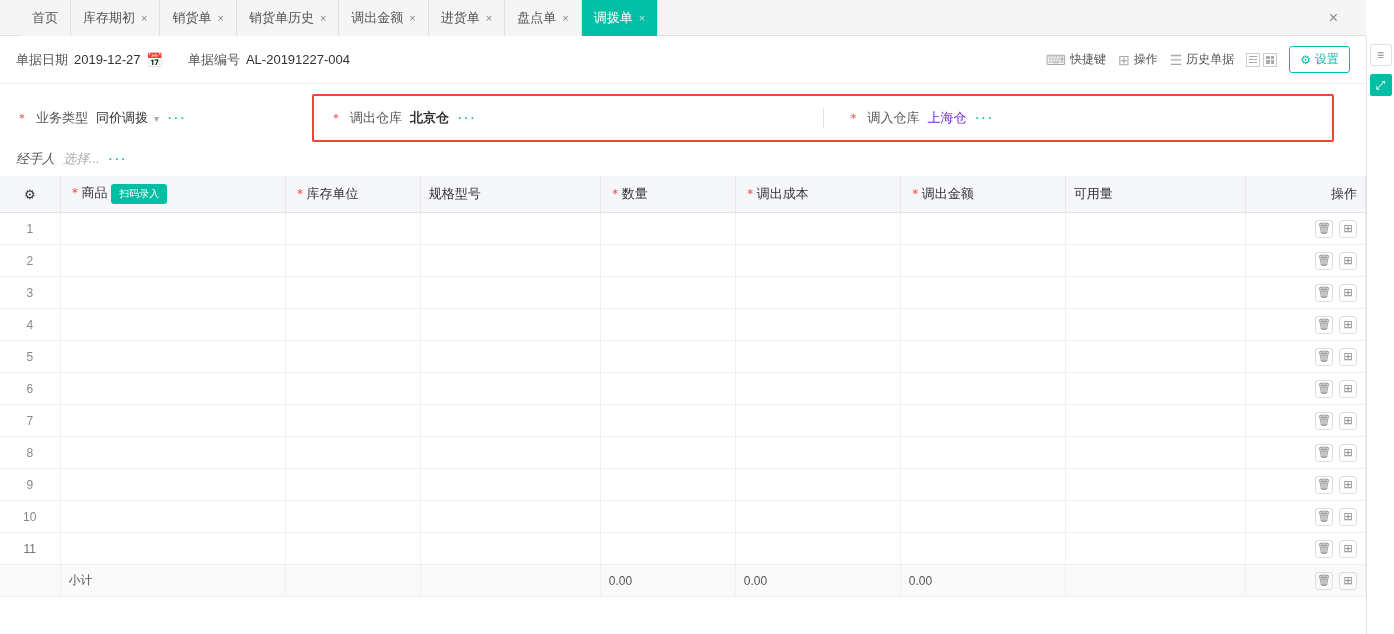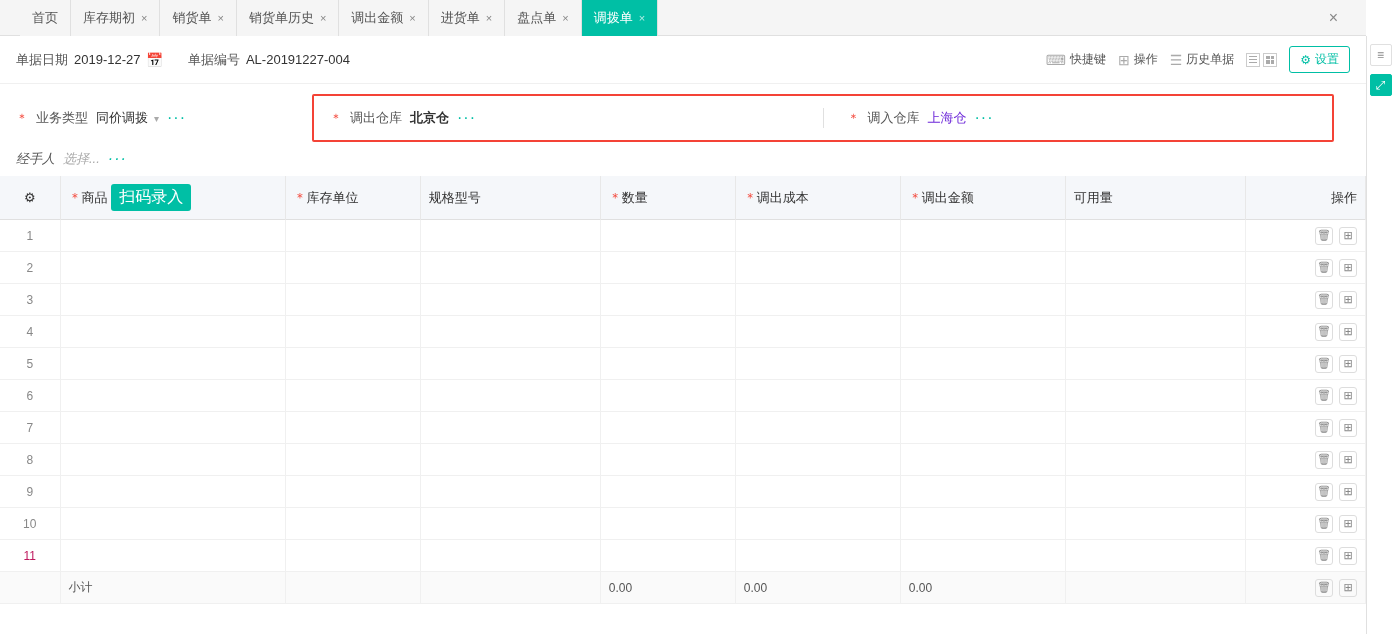--- a/index.html
+++ b/index.html
@@ -215,21 +215,21 @@
       font-size: 12px;
     }
 
     
     .scan-btn {
       background: #00bfa5;
       color: #fff;
       border: none;
       padding: 3px 8px;
       border-radius: 3px;
-      font-size: 16px;
+      font-size: 10px;
       cursor: pointer;
       white-space: nowrap;
     }
 
     
     .op-cell {
       display: flex;
       align-items: center;
       justify-content: flex-end;
       gap: 6px;
@@ -628,21 +628,21 @@
         <td></td>
         <td></td>
         <td>
           <div class="op-cell">
             <div class="op-icon">🗑</div>
             <div class="op-icon">⊞</div>
           </div>
         </td>
       </tr>
           <tr>
-        <td style="color:#be185d;font-size:12px;">11</td>
+        <td style="color:#737373;font-size:12px;">11</td>
         <td></td>
         <td></td>
         <td></td>
         <td></td>
         <td></td>
         <td></td>
         <td></td>
         <td>
           <div class="op-cell">
             <div class="op-icon">🗑</div>

